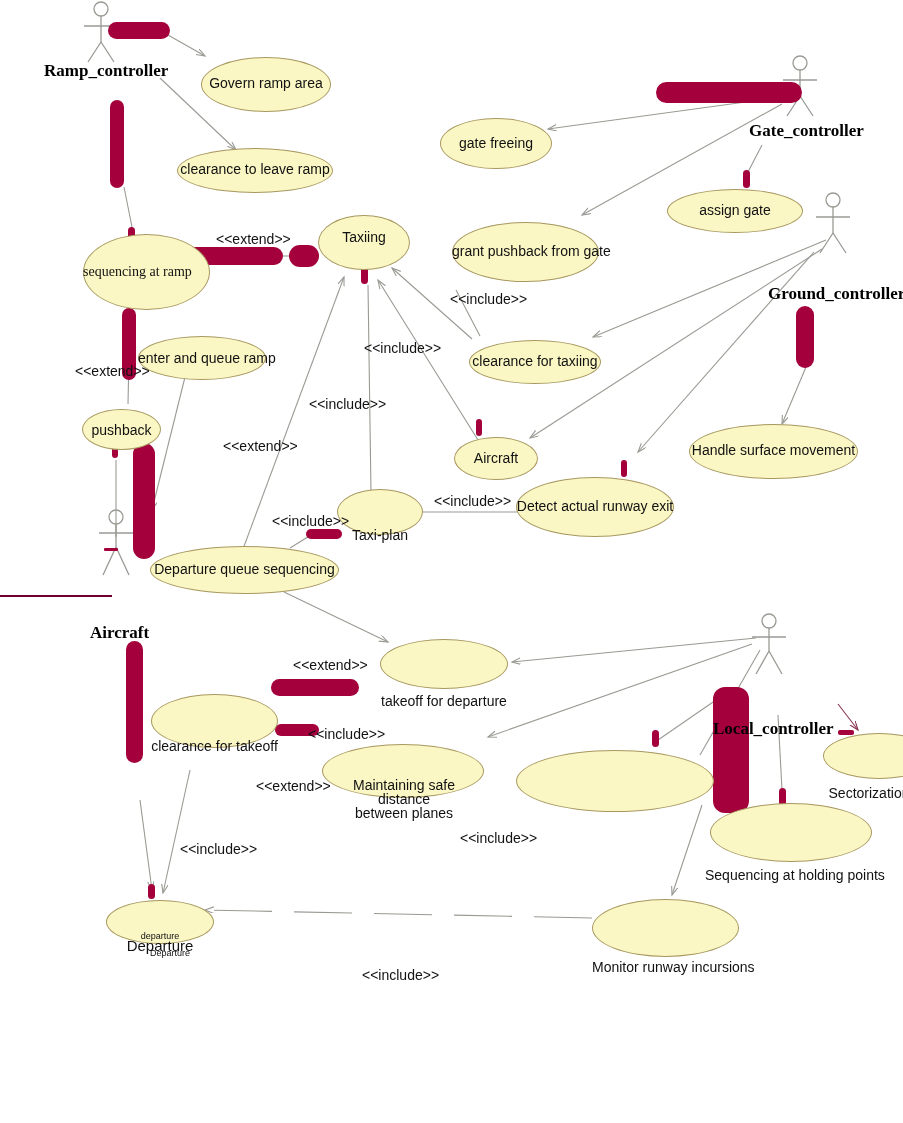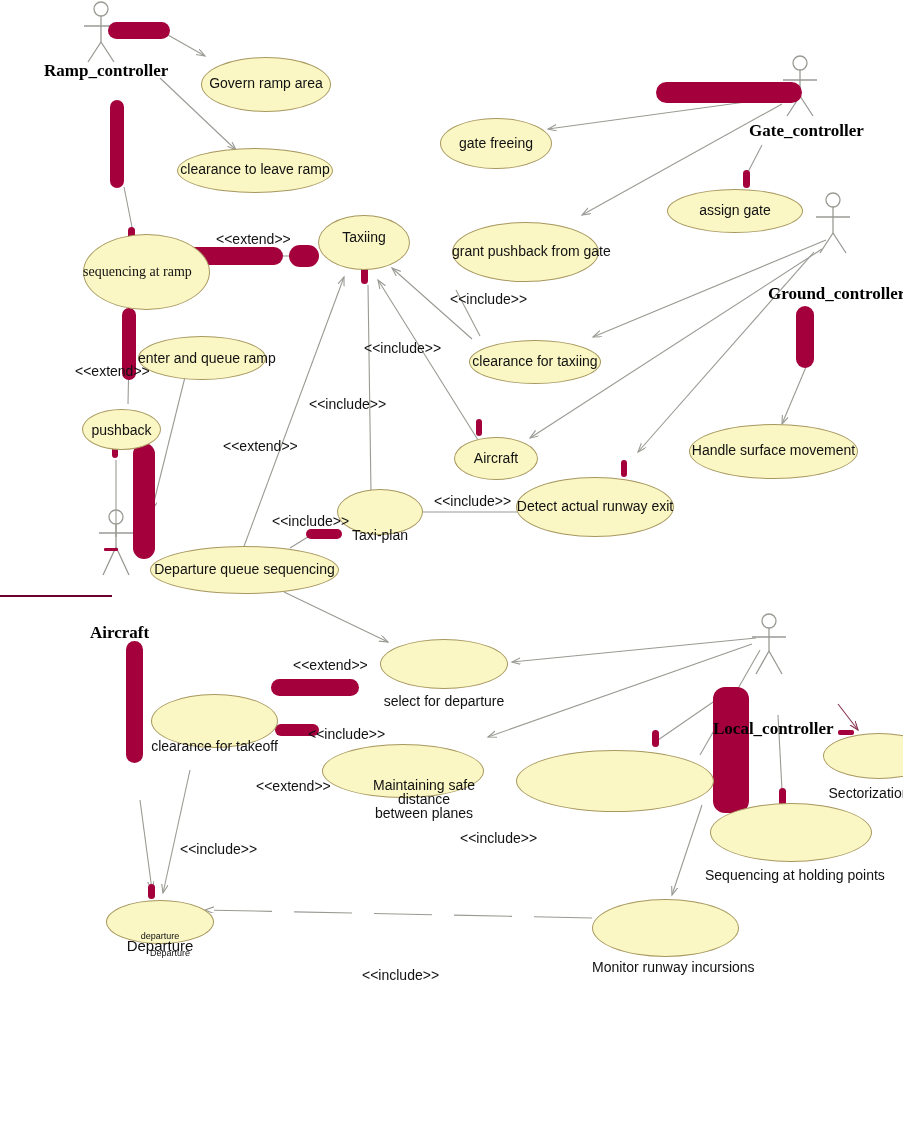--- a/index.html
+++ b/index.html
@@ -4,21 +4,21 @@
 <style>
   html,body{margin:0;padding:0;background:#ffffff;}
   body{width:903px;height:1123px;position:relative;overflow:hidden;
        font-family:"Liberation Sans", sans-serif;}
   #canvas{position:absolute;inset:0;width:903px;height:1123px;}
   svg.layer{position:absolute;left:0;top:0;width:903px;height:1123px;overflow:visible;}
   .uc{position:absolute;border-radius:50%;background:#FAF7C4;border:1.4px solid #A89860;
       box-sizing:border-box;}
   .uc-label{position:absolute;color:#111;font-size:14px;line-height:14px;
       text-align:center;white-space:nowrap;}
-  .uc-label.wrap{white-space:normal;margin-left:20px;}
+  .uc-label.wrap{white-space:normal;}
   .actor-name{position:absolute;color:#000;font-family:"Liberation Serif", serif;
       font-weight:bold;font-size:17px;white-space:nowrap;}
   .stereo{position:absolute;color:#111;font-size:14px;white-space:nowrap;}
   .bar{position:absolute;background:#A4003C;border-radius:12px;}
   .hline{position:absolute;background:#6B0030;height:2px;}
 </style>
 </head>
 <body>
 
 <div id="canvas">
@@ -206,21 +206,21 @@
   <div class="uc" style="left:516px;top:477px;width:158px;height:60px;"></div>
   <div class="uc-label" style="left:516px;top:499px;width:158px;">Detect actual runway exit</div>
 
   <div class="uc" style="left:337px;top:489px;width:86px;height:46px;"></div>
   <div class="uc-label" style="left:337px;top:500px;width:86px;margin-top:28px;">Taxi-plan</div>
 
   <div class="uc" style="left:150px;top:546px;width:189px;height:48px;"></div>
   <div class="uc-label" style="left:150px;top:562px;width:189px;">Departure queue sequencing</div>
 
   <div class="uc" style="left:380px;top:639px;width:128px;height:50px;"></div>
-  <div class="uc-label" style="left:372px;top:694px;width:144px;">select for departure</div>
+  <div class="uc-label" style="left:372px;top:694px;width:144px;">takeoff for departure</div>
 
   <div class="uc" style="left:151px;top:694px;width:127px;height:54px;"></div>
   <div class="uc-label" style="left:151px;top:739px;width:127px;">clearance for takeoff</div>
 
   <div class="uc" style="left:322px;top:744px;width:162px;height:54px;"></div>
   <div class="uc-label wrap" style="left:330px;top:778px;width:148px;white-space:pre-line;">Maintaining safe distance
 between planes</div>
 
   <div class="uc" style="left:516px;top:750px;width:198px;height:62px;"></div>
 

